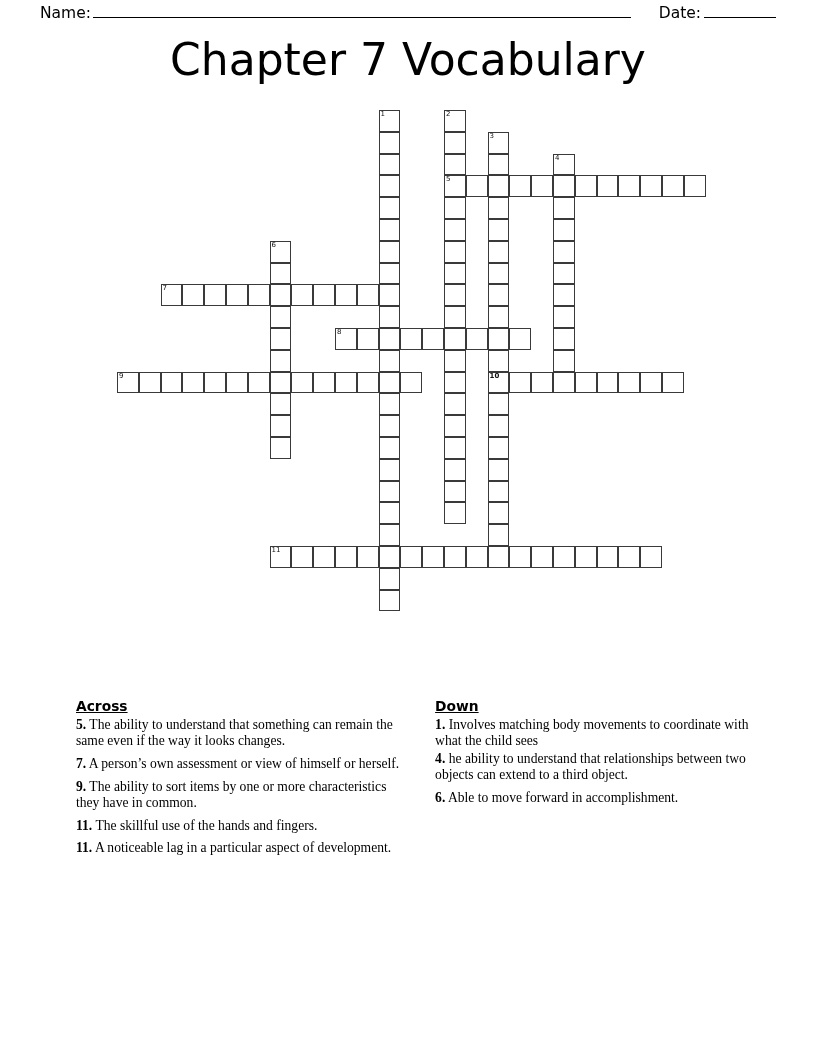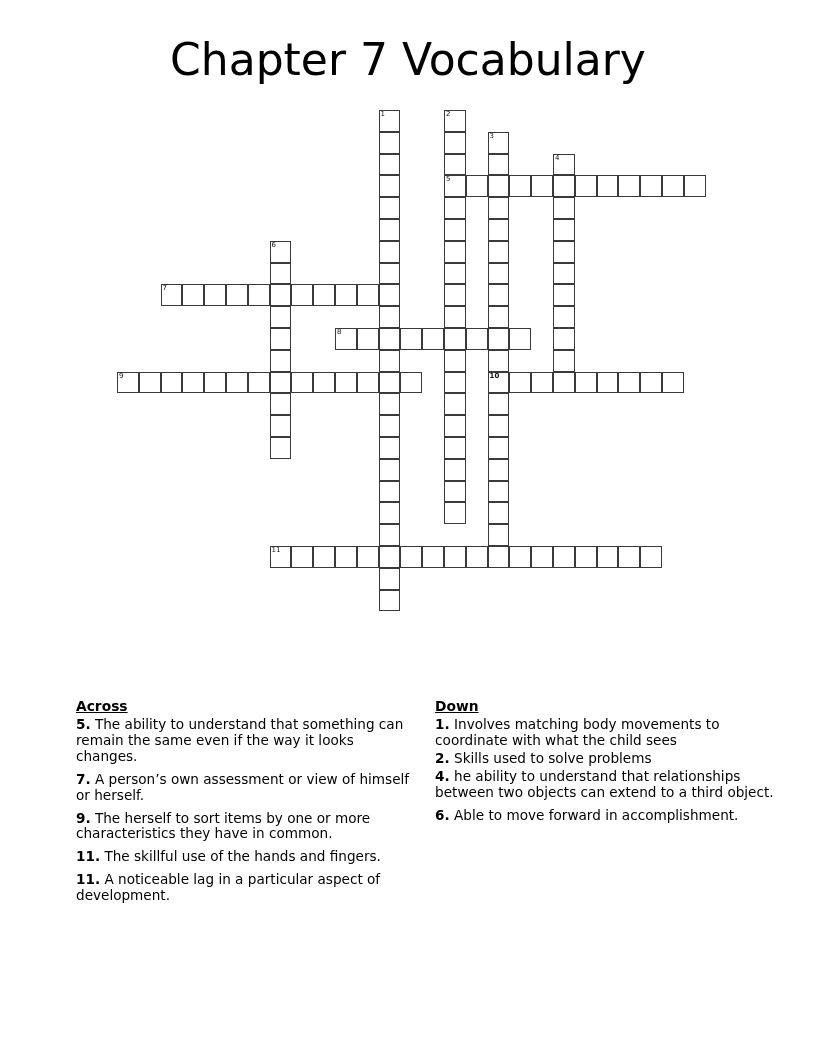--- a/index.html
+++ b/index.html
@@ -75,29 +75,35 @@
   }
   .col { width:350px;margin-left:28px; }
   .col-down { width:356px; }
   .heading {
     font-weight:bold;
     text-decoration:underline;
     font-size:13.8px;
     margin-bottom:3px;
     display:inline-block;
   }
-  .clue { margin-bottom:7px; }
+  .clue { margin-bottom:7px;font-family:Liberation Serif, serif; }
   .clue .n { font-weight:bold; }
   .clue.tight { margin-bottom:2px; }
 </style>
 </head>
 <body>
 
 <div class="page">
 
+  <div class="nameline">
+    <span class="lbl">Name:</span>
+    <span class="rule-long"></span>
+    <span class="date">Date:</span>
+    <span class="rule-short"></span>
+  </div>
 
   <div class="title">Chapter 7 Vocabulary</div>
 
   <div id="grid">
       <div class="cell" style="left: 261.6px; top: 0px;">
         <span class="num">1</span>
       </div>
       <div class="cell" style="left: 327px; top: 0px;">
         <span class="num">2</span>
       </div>
@@ -260,29 +266,28 @@
       <div class="cell" style="left: 261.6px; top: 457.8px;"></div>
       <div class="cell" style="left: 261.6px; top: 479.6px;"></div>
     </div>
 
   <div class="clues">
     <div class="col">
       <div class="heading">Across</div>
       <div id="across-list">
           <div class="clue"><span class="n">5.</span><span> The ability to understand that something can remain the same even if the way it looks changes.</span></div>
           <div class="clue"><span class="n">7.</span><span> A person’s own assessment or view of himself or herself.</span></div>
-          <div class="clue"><span class="n">9.</span><span> The herself to sort items by one or more characteristics they have in common.</span></div>
+          <div class="clue"><span class="n">9.</span><span> The ability to sort items by one or more characteristics they have in common.</span></div>
           <div class="clue"><span class="n">11.</span><span> The skillful use of the hands and fingers.</span></div>
           <div class="clue"><span class="n">11.</span><span> A noticeable lag in a particular aspect of development.</span></div>
         </div>
     </div>
     <div class="col-down">
       <div class="heading">Down</div>
       <div id="down-list">
           <div class="clue tight"><span class="n">1.</span><span> Involves matching body movements to coordinate with what the child sees</span></div>
-          <div class="clue tight"><span class="n">2.</span><span> Skills used to solve problems</span></div>
           <div class="clue"><span class="n">4.</span><span> he ability to understand that relationships between two objects can extend to a third object.</span></div>
           <div class="clue"><span class="n">6.</span><span> Able to move forward in accomplishment.</span></div>
         </div>
     </div>
   </div>
 
 </div>
 
 </body></html>

